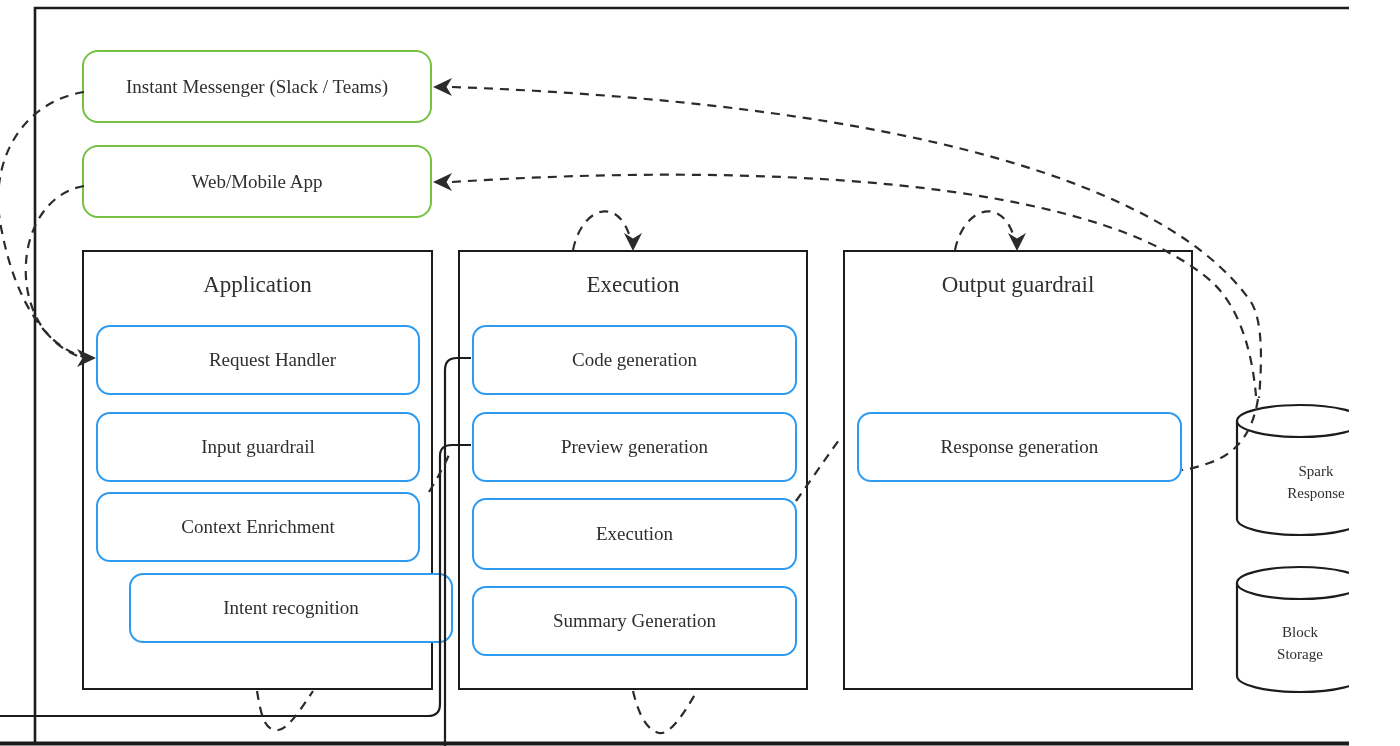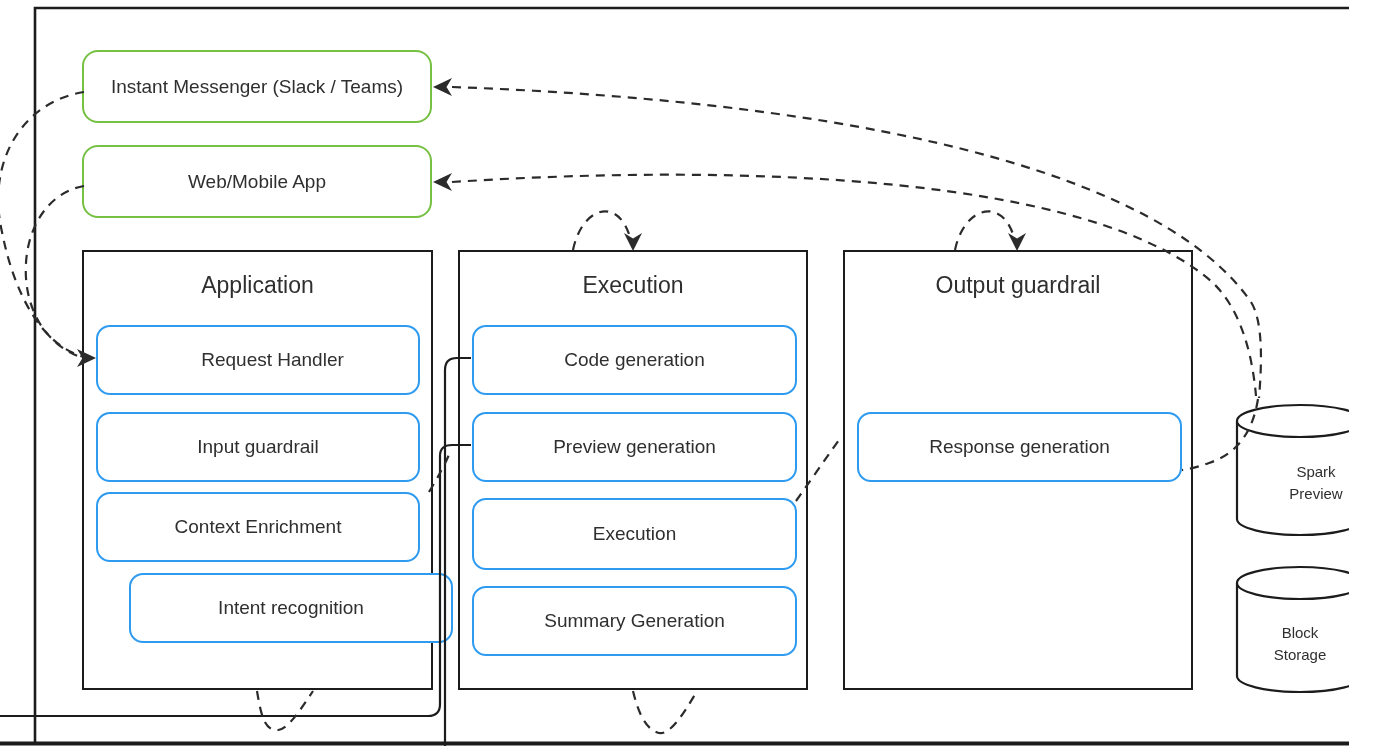--- a/index.html
+++ b/index.html
@@ -1,18 +1,18 @@
 <!DOCTYPE html>
 <html><head>
 <meta charset="utf-8">
 <style>
   html,body{margin:0;padding:0;background:#ffffff;}
   .canvas{
     position:relative;width:1349px;height:746px;overflow:hidden;background:#ffffff;
-    font-family:Liberation Sans, sans-serif;color:#2f2f2f;
+    font-family:Liberation Serif, serif;color:#2f2f2f;
   }
   .layer{position:absolute;left:0;top:0;width:1400px;height:746px;}
   svg.layer{pointer-events:none;z-index:3;}
   .node{
     position:absolute;box-sizing:border-box;background:#ffffff;
     display:flex;align-items:center;justify-content:center;
     font-size:19px;color:#2f2f2f;z-index:2;text-align:center;
   }
   .client{border:2.4px solid #76c043;border-radius:16px;}
   .module{border:2.2px solid #2e9bf0;border-radius:14px;}
@@ -99,20 +99,20 @@
     <div class="node module" style="left:12px;top:334px;width:325px;height:70px;">Summary Generation</div>
   </div>
 
   <div class="group" style="left:843px;top:250px;width:350px;height:440px;">
     <div class="group-title">Output guardrail</div>
     <div class="node module" style="left:12px;top:160px;width:325px;height:70px;">Response generation</div>
   </div>
 
   <div class="cyl-label" style="left:1240px;top:461px;margin-left:16px;">
     <div>Spark</div>
-    <div>Preview</div>
+    <div>Response</div>
   </div>
   <div class="cyl-label" style="left:1240px;top:622px;">
     <div>Block</div>
     <div>Storage</div>
   </div>
 
 </div>
 
 </body></html>

